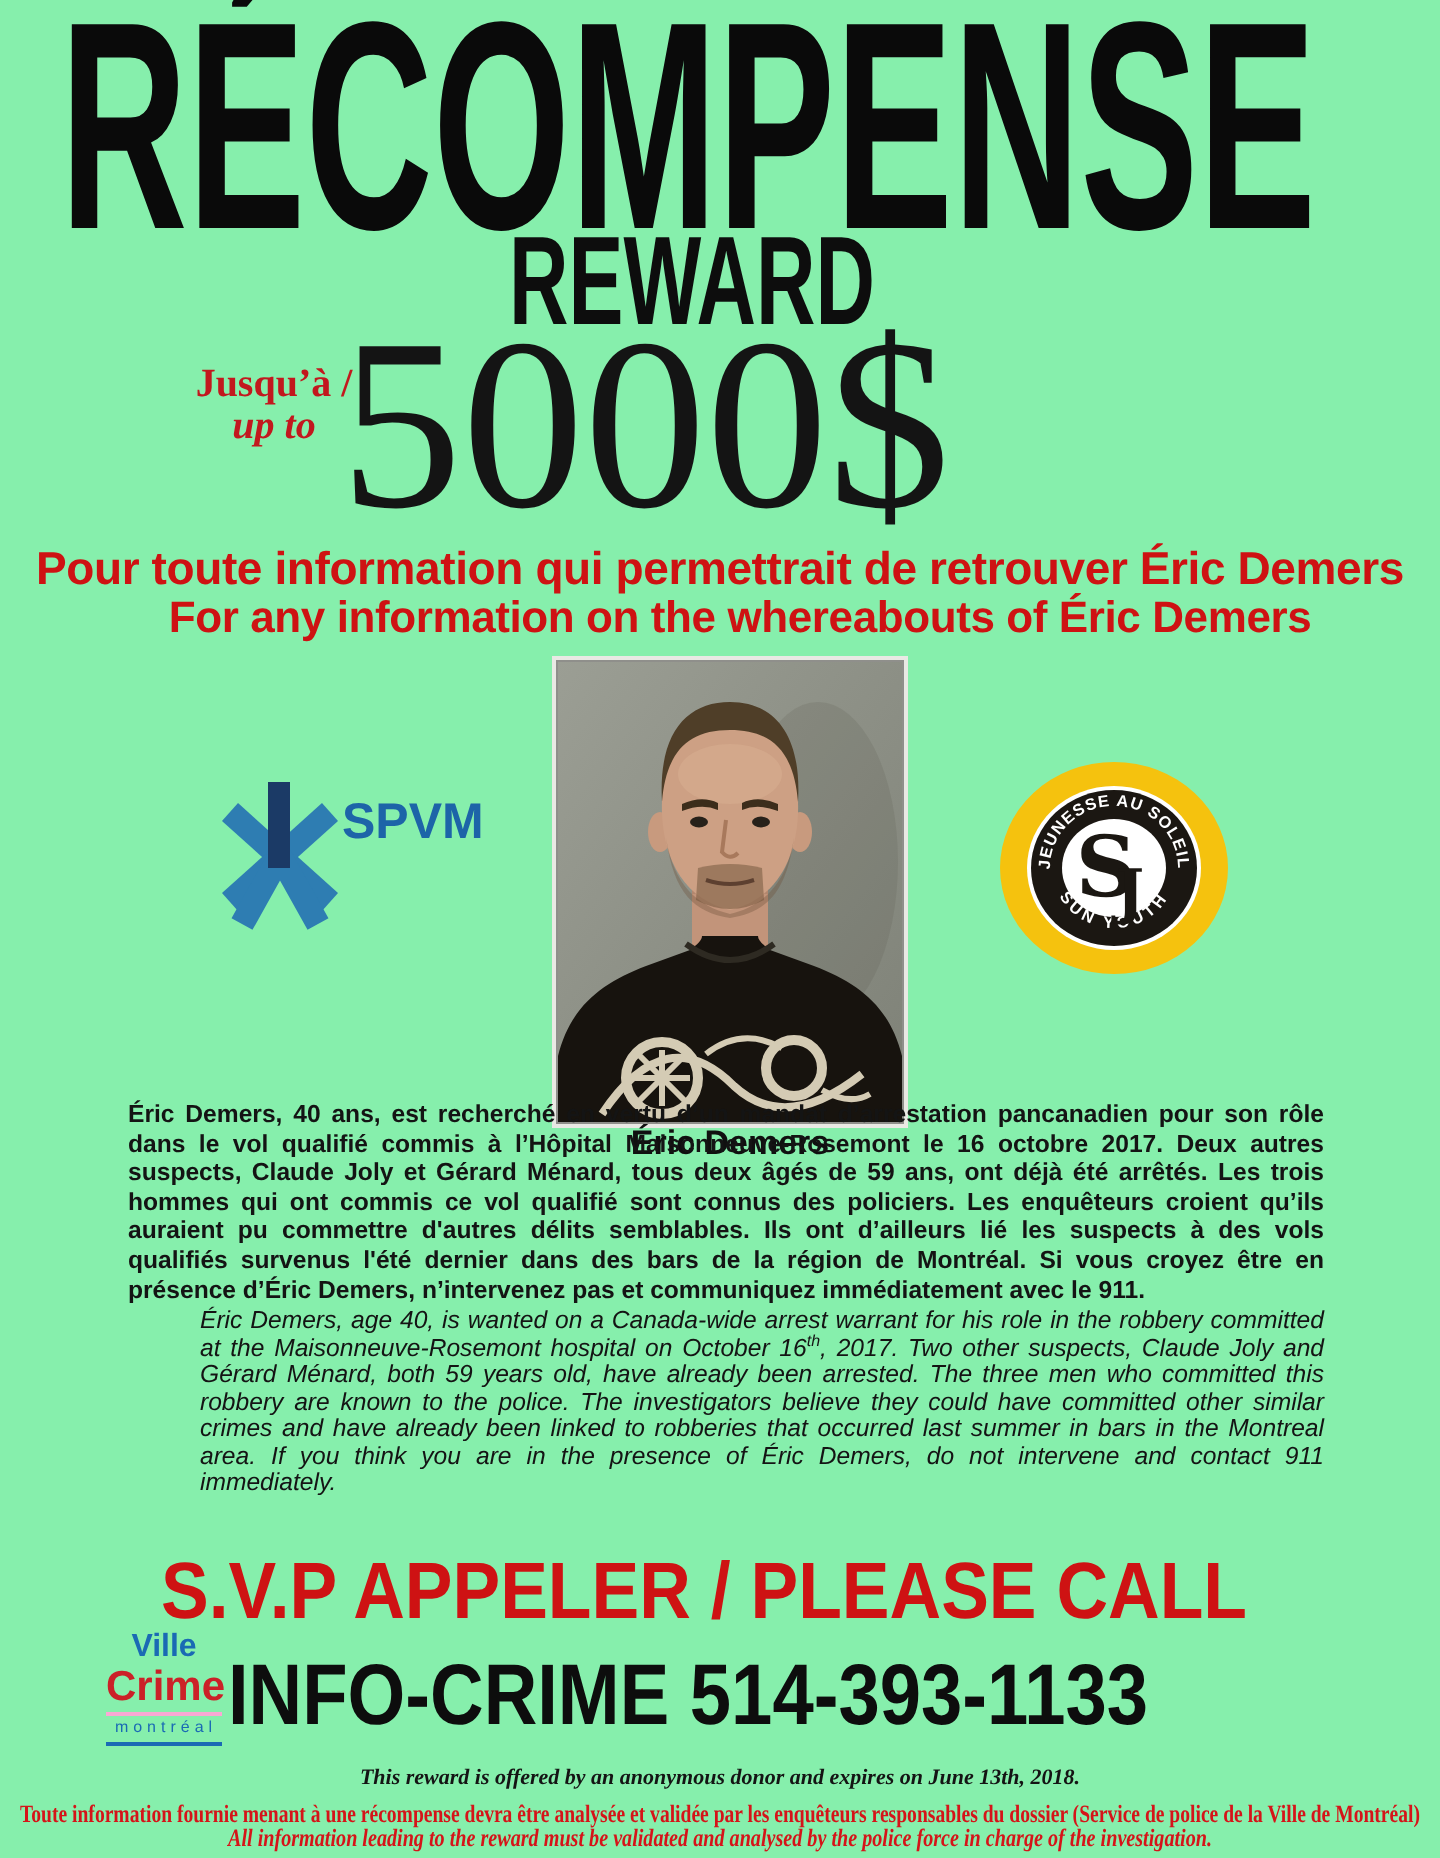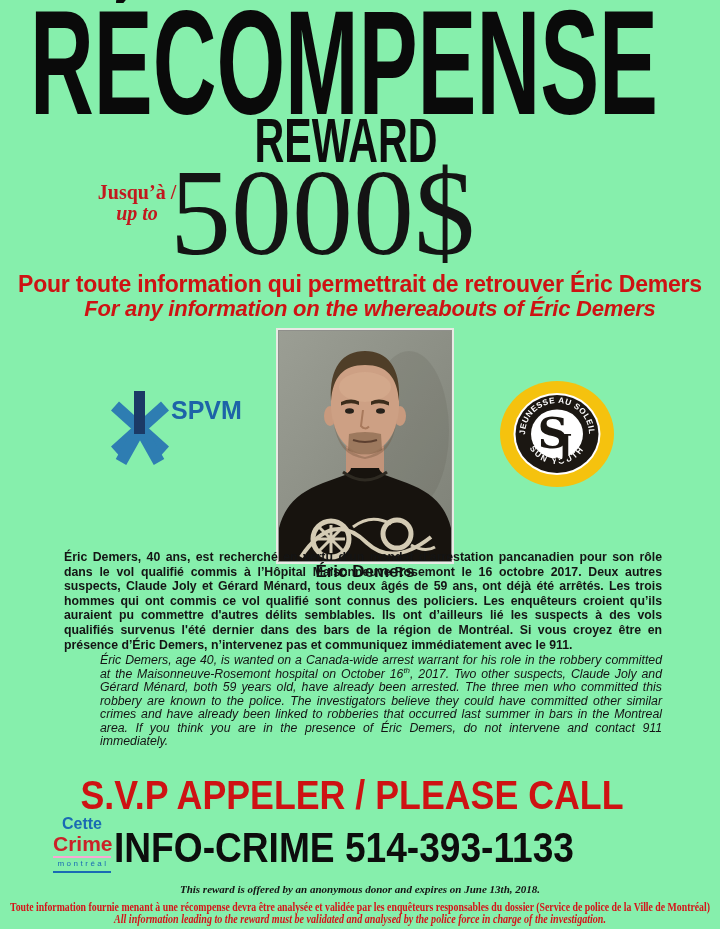--- a/index.html
+++ b/index.html
@@ -14,21 +14,21 @@
   
   .upto{left:84px;top:182px;width:106px;text-align:center;color:#c2181e;
         font-family:"Liberation Serif",serif;font-weight:700;font-size:20px;line-height:1.05;}
   .upto .en{font-style:italic;}
   .amount{left:170px;top:152px;width:360px;text-align:left;color:#141414;
           font-family:"Liberation Serif",serif;font-weight:400;font-size:122px;line-height:1;}
 
   
   .sub{left:0;right:0;text-align:center;color:#ce1213;font-weight:700;letter-spacing:-0.2px;}
   .sub.fr{top:271px;font-size:23px;}
-  .sub.en{top:296px;font-size:22px;font-style:italic;padding-left:20px;}
+  .sub.en{top:296px;font-size:22px;padding-left:20px;}
 
   
   .spvm{left:108px;top:390px;}
   .photo{left:278px;top:330px;width:172px;height:230px;border:1px solid #8f8f8b;
          box-shadow:0 0 0 2px #e9e9e4;}
   .caption{left:278px;top:562px;width:174px;text-align:center;font-weight:700;font-size:17px;color:#101010;}
   .sunyouth{left:499px;top:380px;}
 
   
   .paras{left:64px;top:550px;width:598px;color:#141414;}
@@ -150,21 +150,21 @@
     <p class="fr">Éric Demers, 40 ans, est recherché en vertu d’un mandat d’arrestation pancanadien pour son rôle dans le vol qualifié commis à l’Hôpital Maisonneuve-Rosemont le 16 octobre 2017. Deux autres suspects, Claude Joly et Gérard Ménard, tous deux âgés de 59 ans, ont déjà été arrêtés. Les trois hommes qui ont commis ce vol qualifié sont connus des policiers. Les enquêteurs croient qu’ils auraient pu commettre d'autres délits semblables. Ils ont d’ailleurs lié les suspects à des vols qualifiés survenus l'été dernier dans des bars de la région de Montréal. Si vous croyez être en présence d’Éric Demers, n’intervenez pas et communiquez immédiatement avec le 911.</p>
     <p class="en"><span>Éric Demers, age 40, is wanted on a Canada-wide arrest warrant for his role in the robbery committed at the Maisonneuve-Rosemont hospital on October 16</span><sup>th</sup><span>, 2017. Two other suspects, Claude Joly and Gérard Ménard, both 59 years old, have already been arrested. The three men who committed this robbery are known to the police. The investigators believe they could have committed other similar crimes and have already been linked to robberies that occurred last summer in bars in the Montreal area. If you think you are in the presence of Éric Demers, do not intervene and contact 911 immediately.</span></p>
   </div>
 
   <svg class="abs" style="left:0;top:770px;" width="720" height="96">
     <text class="call" x="352" y="39" text-anchor="middle" textLength="543" lengthAdjust="spacingAndGlyphs">S.V.P APPELER / PLEASE CALL</text>
     <text class="phone" x="344" y="92" text-anchor="middle" textLength="460" lengthAdjust="spacingAndGlyphs">INFO-CRIME 514-393-1133</text>
   </svg>
 
   <div class="abs ic-logo">
-    <div class="ic-info">Cette</div>
+    <div class="ic-info">Ville</div>
     <div class="ic-crime">Crime</div>
     <div class="ic-mtl">montréal</div>
   </div>
 
   <div class="abs serifline expen">This reward is offered by an anonymous donor and expires on June 13th, 2018.</div>
 
   <svg class="abs" style="left:0;top:896px;" width="720" height="33">
     <text class="ffr" x="360" y="15" text-anchor="middle" textLength="700" lengthAdjust="spacingAndGlyphs">Toute information fournie menant à une récompense devra être analysée et validée par les enquêteurs responsables du dossier  (Service de police de la Ville de Montréal)</text>
     <text class="fen" x="360" y="27" text-anchor="middle" textLength="492" lengthAdjust="spacingAndGlyphs">All information leading to the reward must be validated and analysed by the police force in charge of the investigation.</text>
   </svg>

